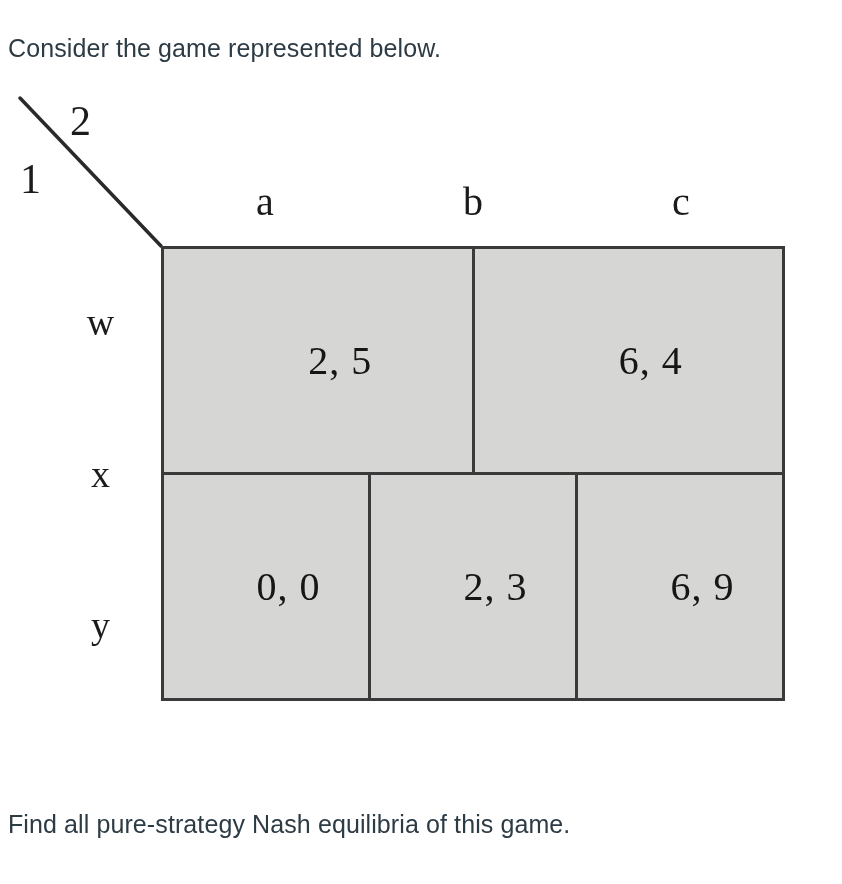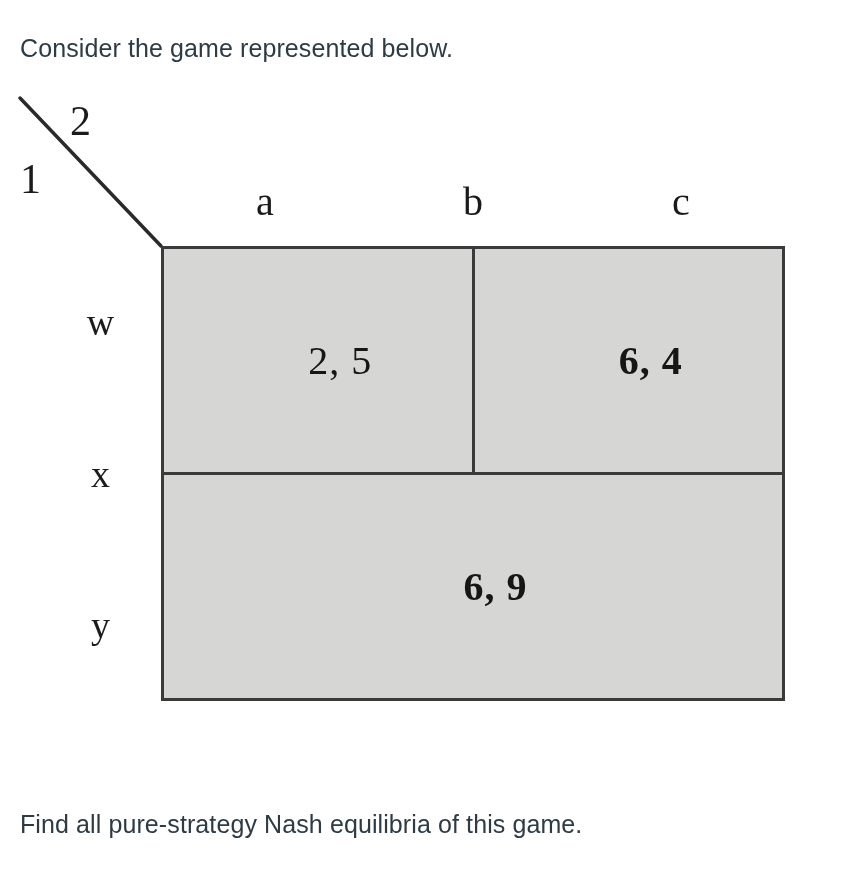--- a/index.html
+++ b/index.html
@@ -11,21 +11,21 @@
     width: 842px;
     height: 884px;
     position: relative;
     overflow: hidden;
     font-family: "Liberation Sans", sans-serif;
     -webkit-font-smoothing: antialiased;
   }
 
   .prose {
     position: absolute;
-    left: 20px;
+    left: 8px;
     color: #2d3b45;
     font-family: "Liberation Sans", sans-serif;
     font-size: 25px;
     font-weight: 400;
     line-height: 32px;
     letter-spacing: 0.1px;
     white-space: nowrap;
   }
   #intro-text { top: 32px; }
   #question-text { top: 808px; }
@@ -132,21 +132,21 @@
     border-right: 3px solid #3a3a3a;
     box-sizing: border-box;
     background: #d6d6d4;
     font-family: "Liberation Serif", serif;
     font-size: 40px;
     color: #161616;
     line-height: 1;
     letter-spacing: 1px;
     margin-left: 45px;
   }
-  .grid-cell:last-child { border-right: none; font-weight: bold; }
+  .grid-cell:last-child { border-right: none; }
 </style>
 </head>
 <body>
 
 <div class="prose" id="intro-text">Consider the game represented below.</div>
 
 <div id="matrix-block">
 
   <div id="corner-header">
     <svg width="170" height="165" viewBox="0 0 170 165">
@@ -169,20 +169,22 @@
   </div>
 
   <div id="payoff-grid">
 
     <div class="grid-row">
       <div class="grid-cell">2, 5</div>
       <div class="grid-cell">6, 4</div>
     </div>
 
     <div class="grid-row">
+      <div class="grid-cell">0, 0</div>
+      <div class="grid-cell">2, 3</div>
       <div class="grid-cell">6, 9</div>
     </div>
 
 
   </div>
 </div>
 
 <div class="prose" id="question-text">Find all pure-strategy Nash equilibria of this game.</div>
 
 </body></html>

